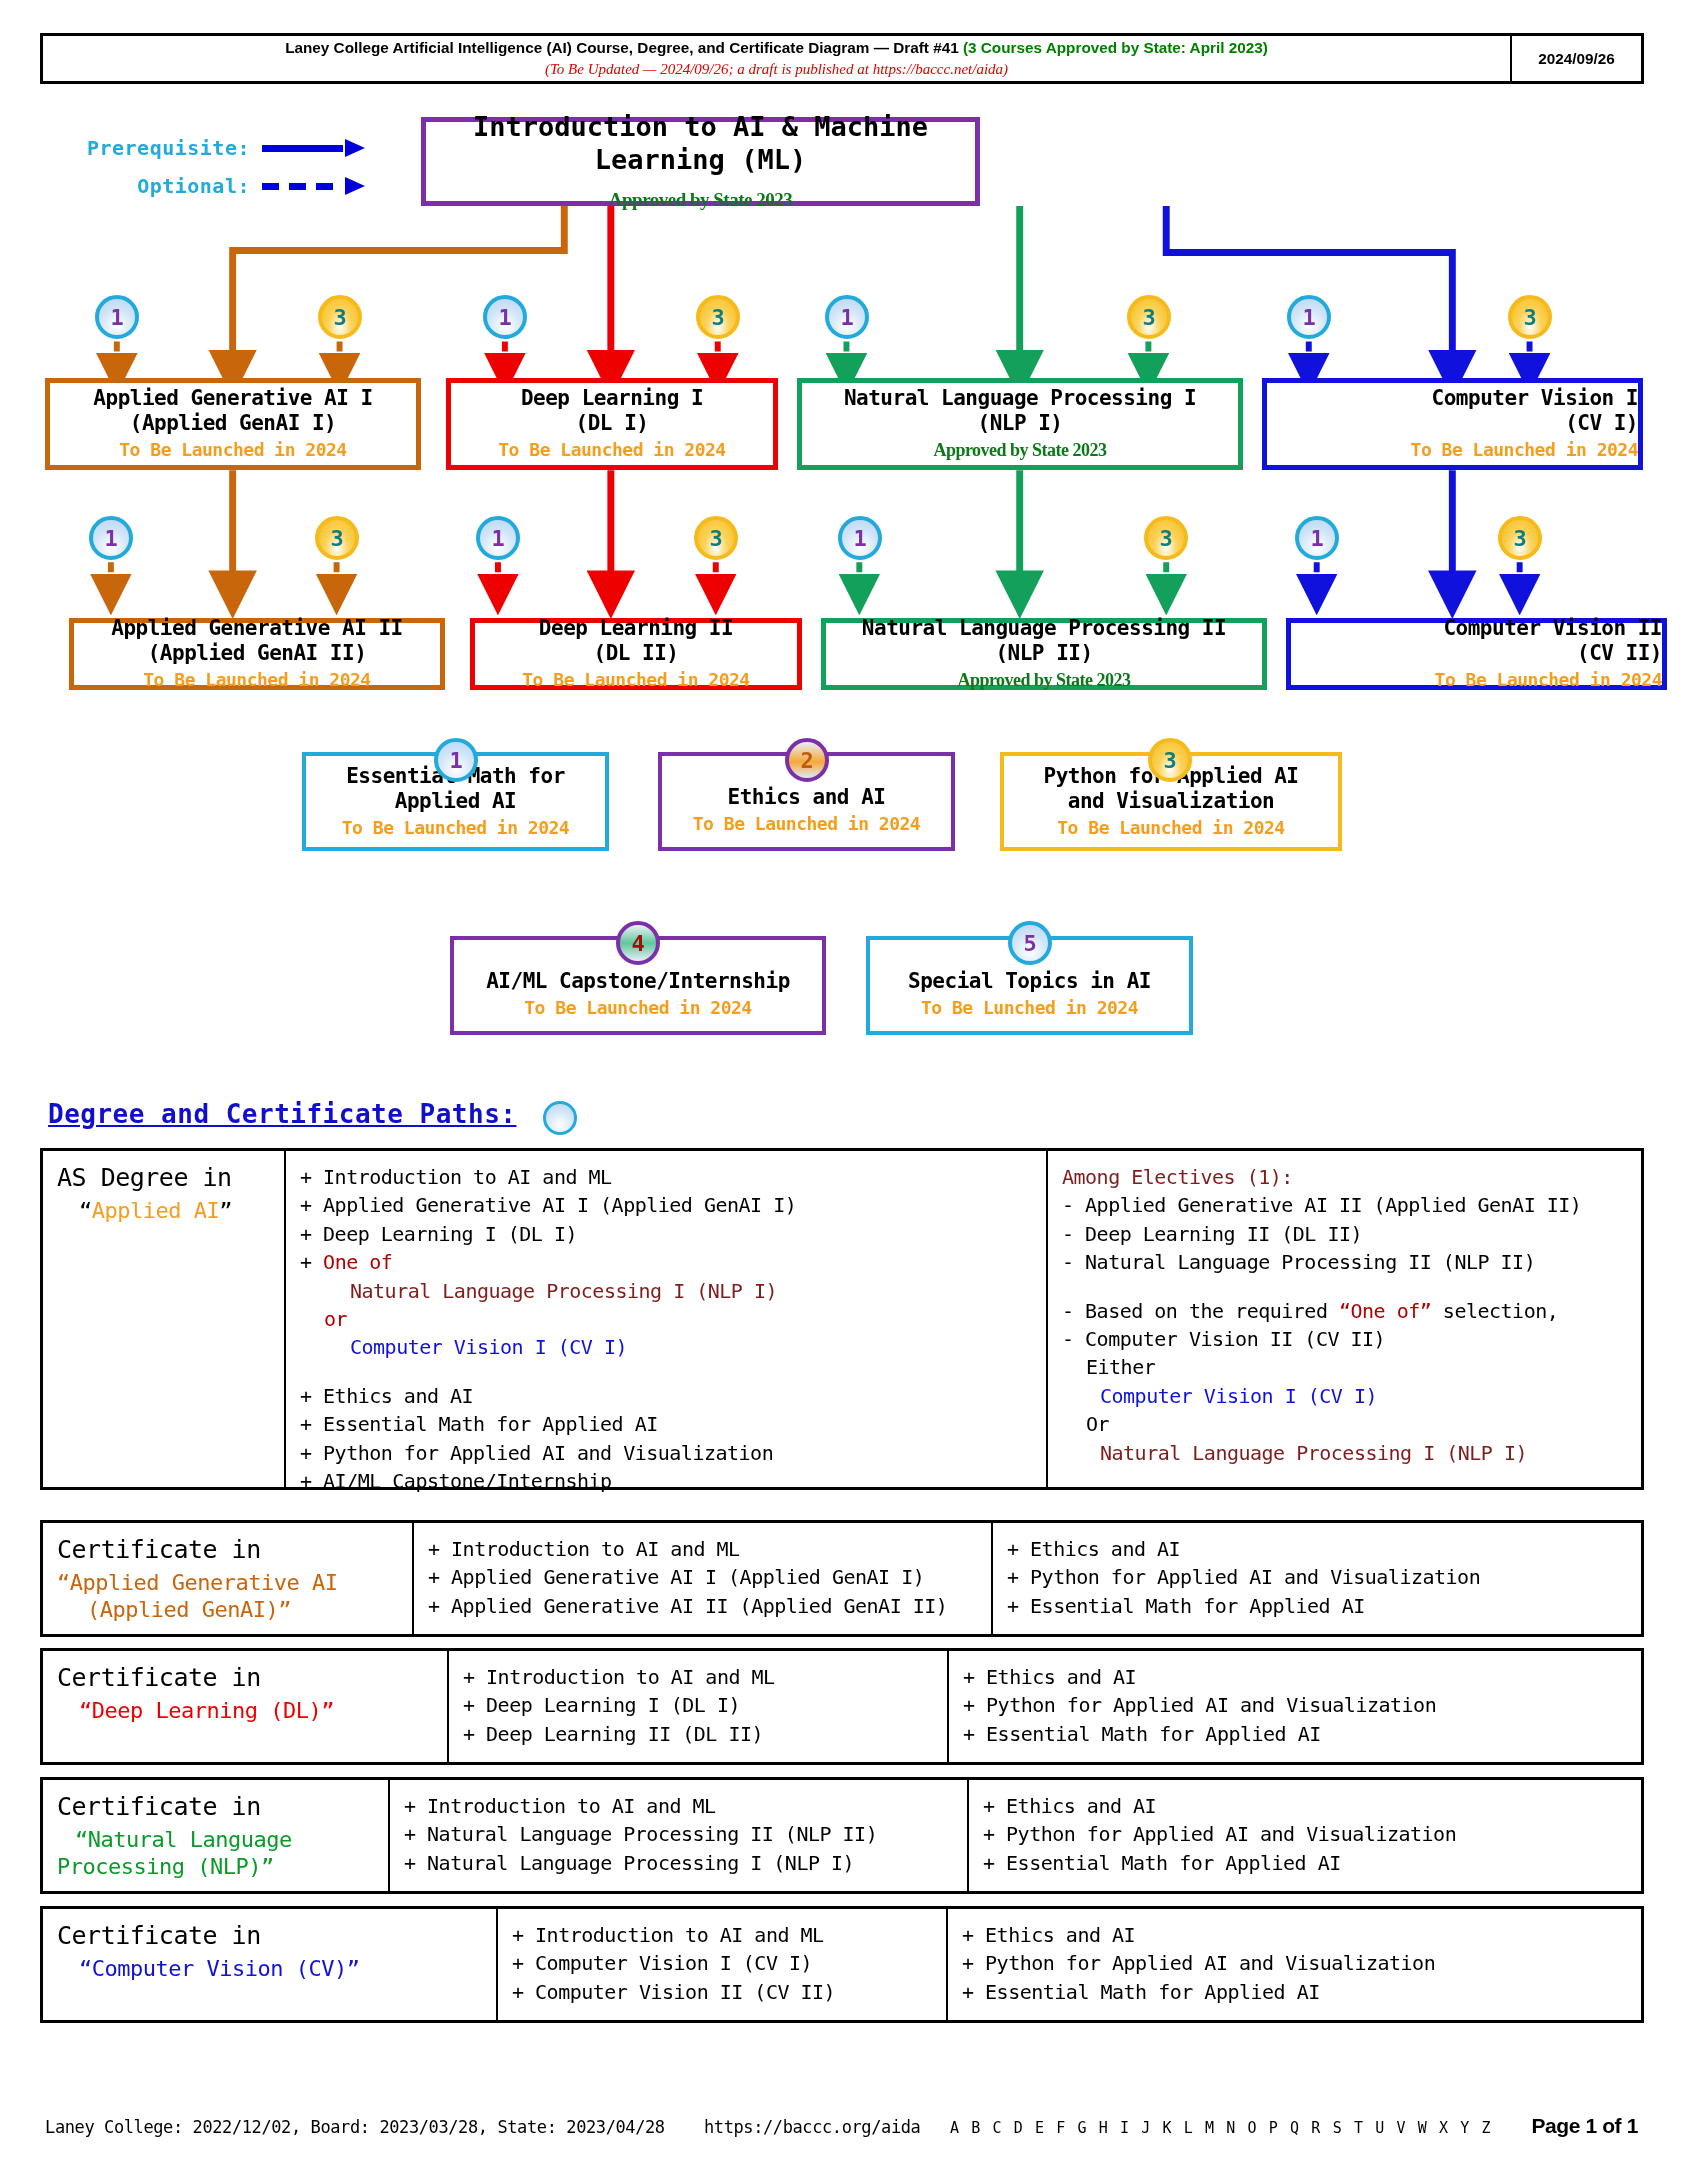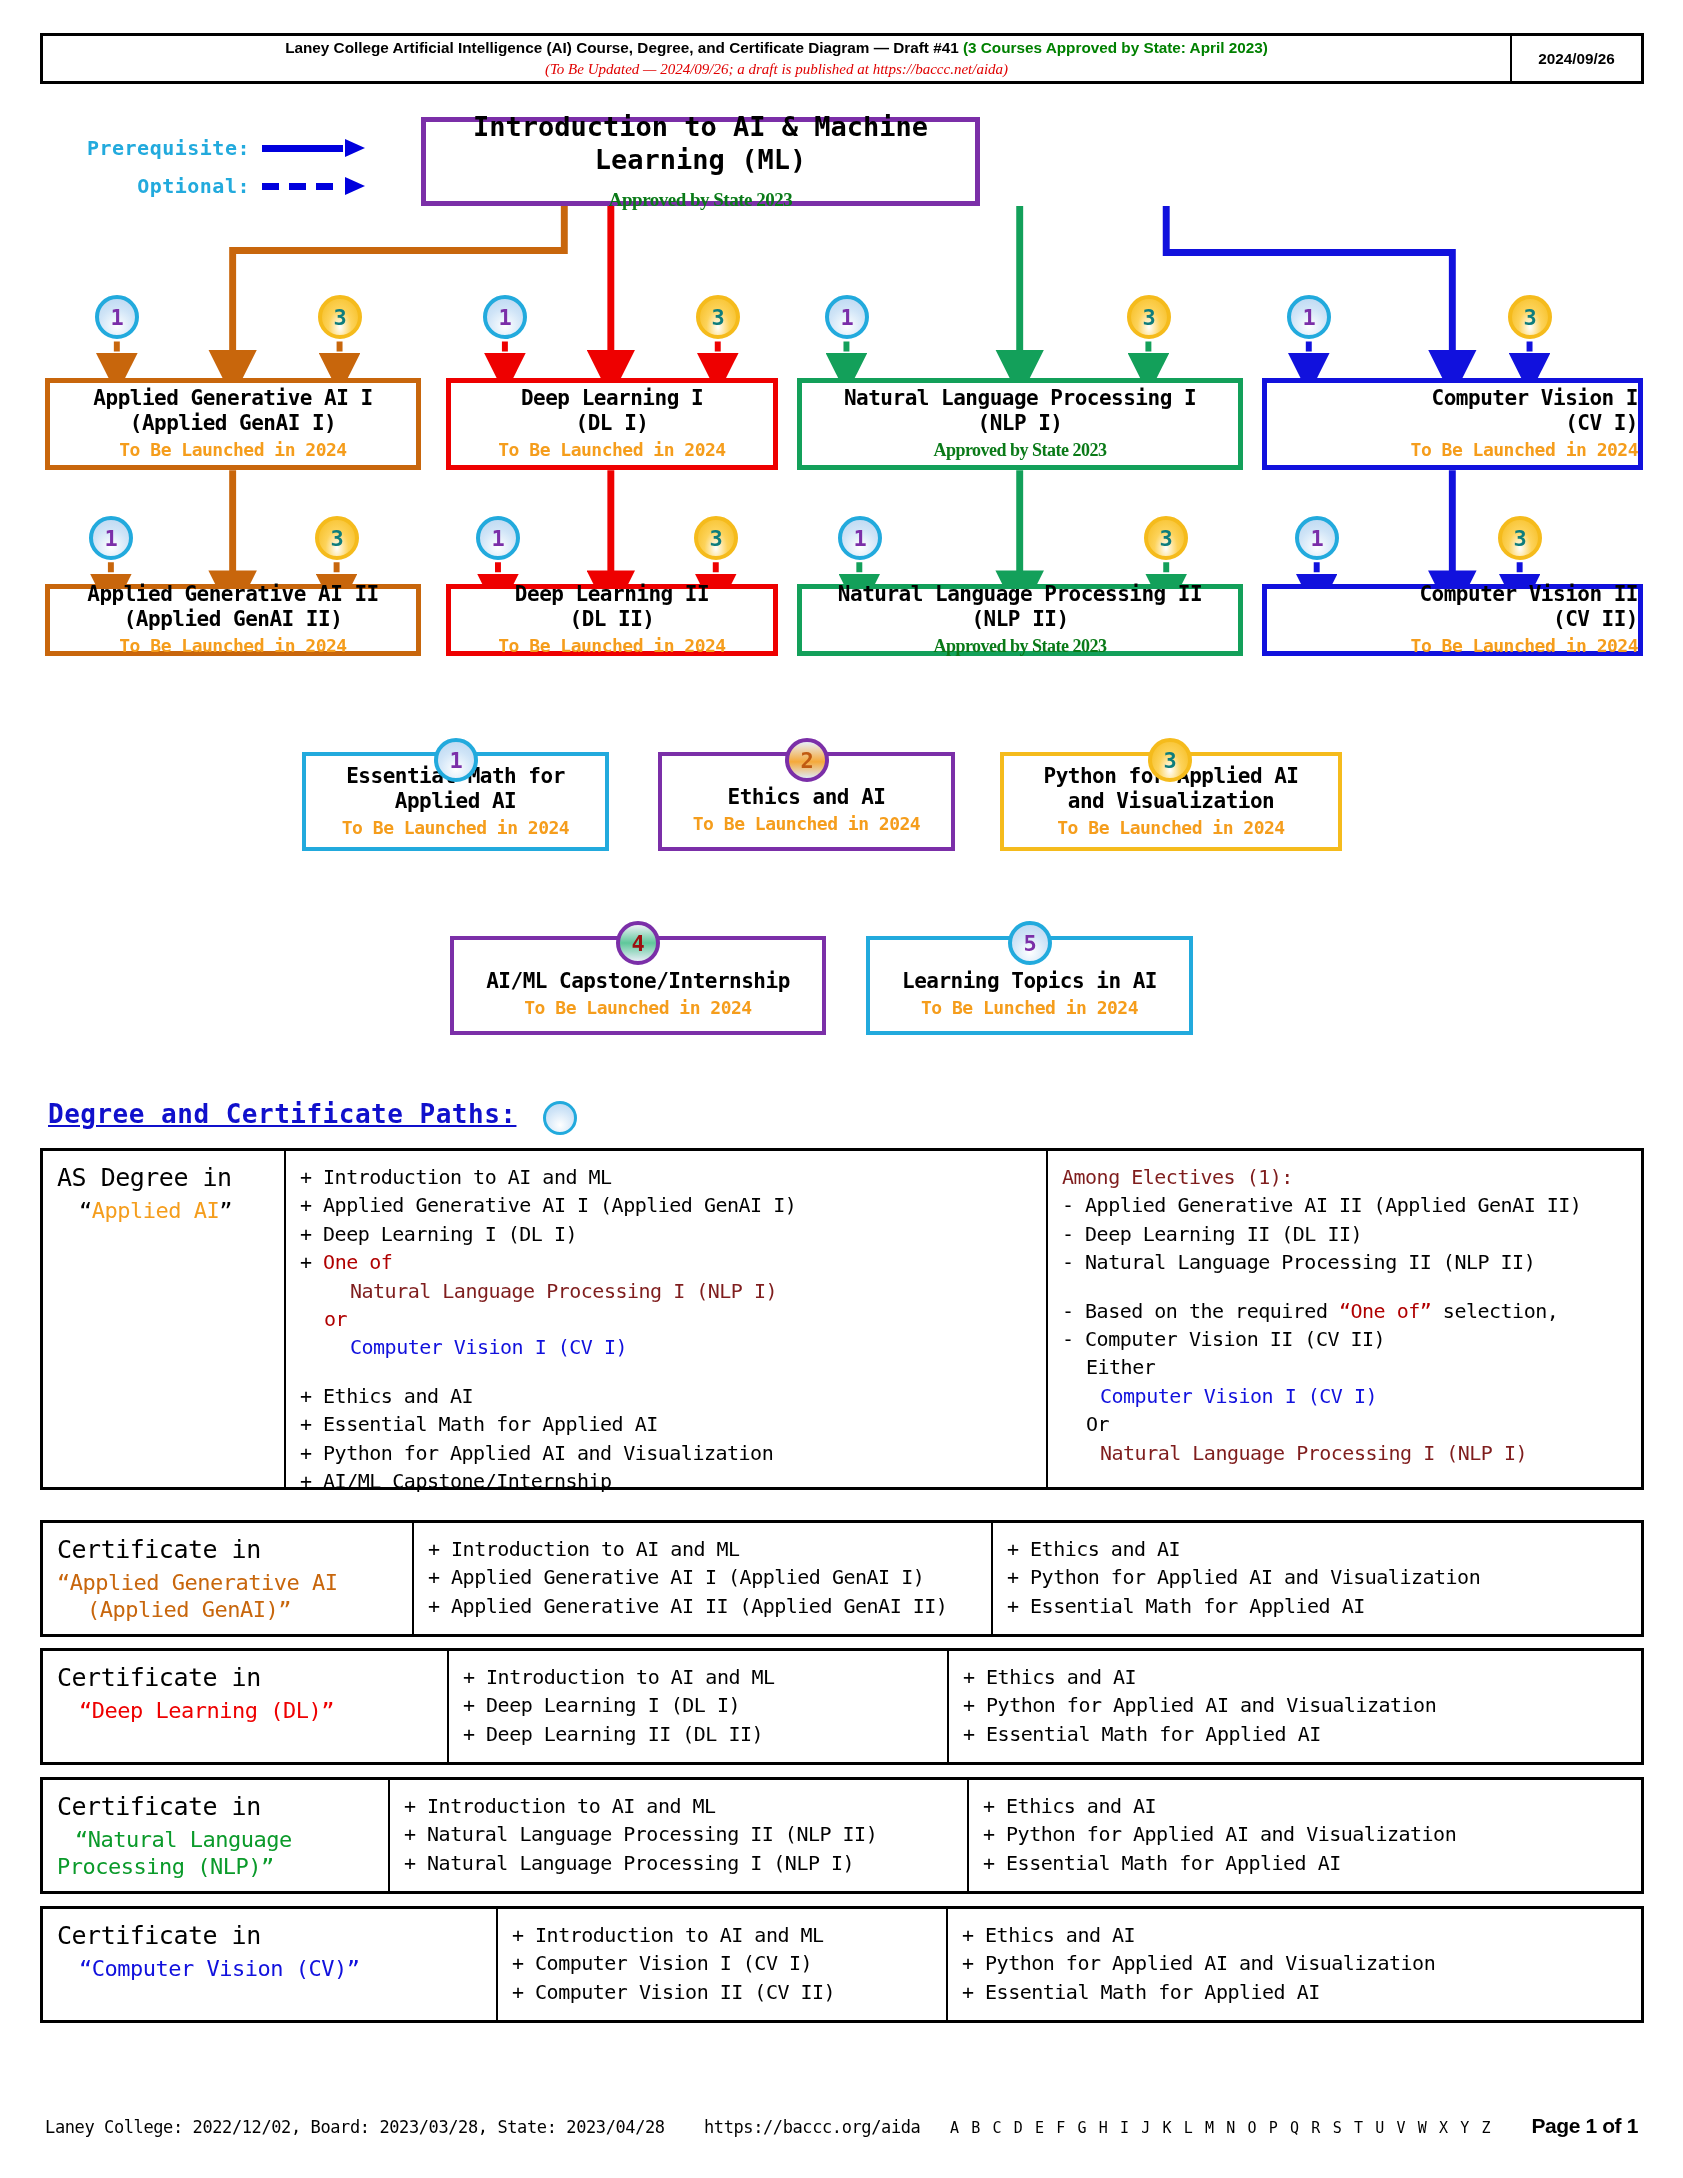--- a/index.html
+++ b/index.html
@@ -37,21 +37,21 @@
   .box .t{font-size:21px;font-weight:bold;color:#000;line-height:1.2;letter-spacing:-0.5px;}
   .box .s{font-size:18px;font-weight:bold;line-height:1.25;margin-top:3px;letter-spacing:-0.5px;}
   .st-green{color:#0a7a18;font-family:Liberation Serif, serif;}
   .st-orange{color:#f59d1c;}
 
   .title-box{left:421px;top:117px;width:559px;height:89px;border:5px solid #7b2fa8;}
   .title-box .t{font-size:27px;letter-spacing:0px;}
   .title-box .s{margin-top:12px;font-size:19px;}
 
   .r1{top:378px;height:92px;}
-  .r2{top:584px;height:72px;}
+  .r2{top:618px;height:72px;margin-left:24px;}
   .c1{left:45px;width:376px;}
   .c2{left:446px;width:332px;}
   .c3{left:797px;width:446px;}
   .c4{left:1262px;width:381px;align-items:flex-end;}
 
   .bd-orange{border:5px solid #c8660c;}
   .bd-red{border:5px solid #ee0000;}
   .bd-green{border:5px solid #13a05a;}
   .bd-blue{border:5px solid #1111dd;}
   .bd-cyan{border:4px solid #22aadd;}
@@ -291,21 +291,21 @@
   </div>
 
   <div class="badge bg4" style="left:616px;top:921px;">4</div>
   <div class="box cap p1 bd-purple">
     <div class="t" style="margin-top:18px;">AI/ML Capstone/Internship</div>
     <div class="s st-orange">To Be Launched in 2024</div>
   </div>
 
   <div class="badge bg5" style="left:1008px;top:921px;">5</div>
   <div class="box cap p2 bd-cyan">
-    <div class="t" style="margin-top:18px;">Learning Topics in AI</div>
+    <div class="t" style="margin-top:18px;">Special Topics in AI</div>
     <div class="s st-orange">To Be Lunched in 2024</div>
   </div>
 
   <div class="paths-h">Degree and Certificate Paths:</div>
   <div class="paths-dot"></div>
 
   <div class="tbl tbl-as">
     <div class="tcell tname">
       <div class="l1">AS Degree in</div>
       <div class="l2 l2ind"><span>“</span><span class="c-orange">Applied AI</span><span>”</span></div>

